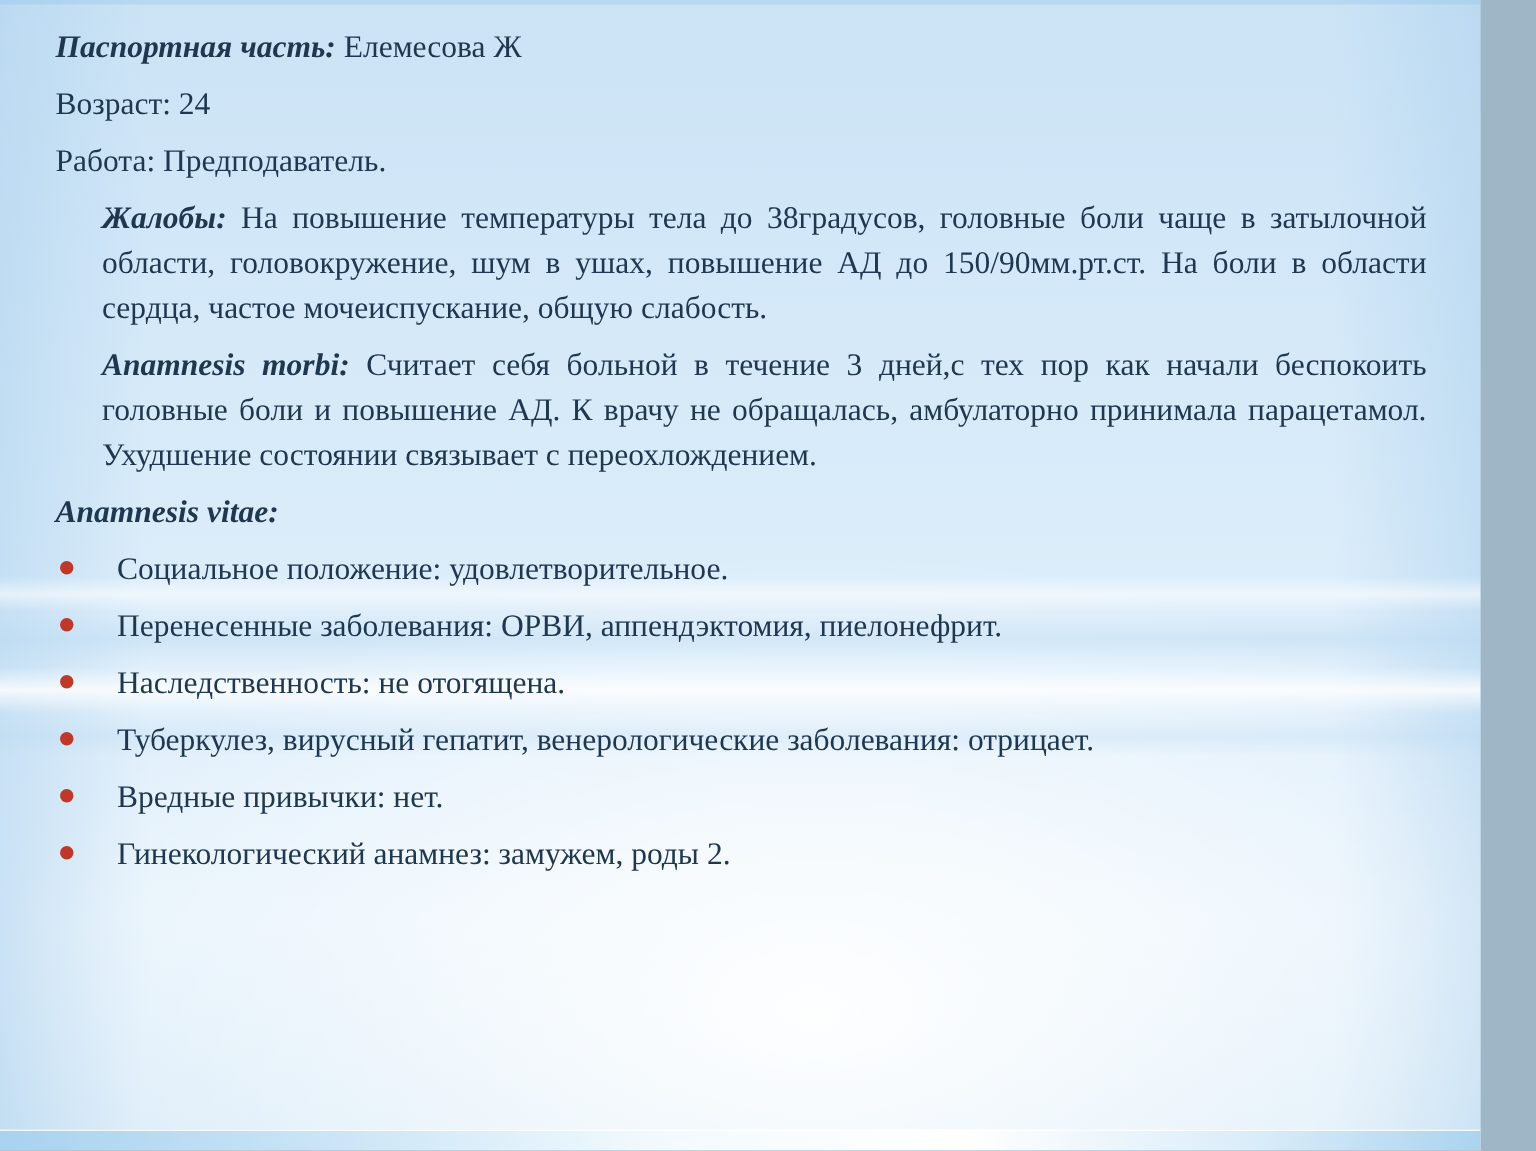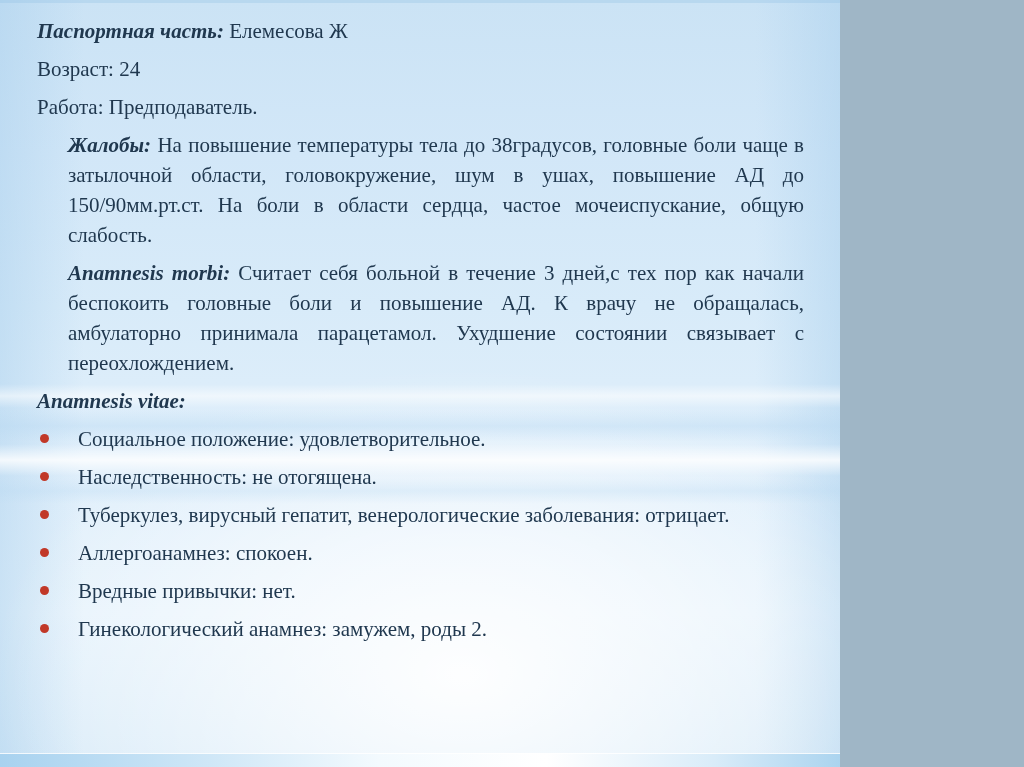--- a/index.html
+++ b/index.html
@@ -2,21 +2,21 @@
 <html><head>
 <meta charset="utf-8">
 <style>
   html, body {
     margin: 0;
     padding: 0;
     background: #9fb6c6;
   }
   .slide {
     position: relative;
-    width: 840px;
+    width: 987px;
     height: 767px;
     overflow: hidden;
     font-family: "Liberation Serif", "DejaVu Serif", serif;
     color: #20384f;
     background:
       radial-gradient(ellipse 56% 40% at 55% 88%, rgba(255,255,255,0.95) 0%, rgba(255,255,255,0.55) 45%, rgba(255,255,255,0) 100%),
       linear-gradient(90deg, rgba(167,206,236,0.45) 0%, rgba(167,206,236,0) 10%, rgba(167,206,236,0) 90%, rgba(167,206,236,0.45) 100%),
       linear-gradient(180deg, #cbe3f5 0%, #d2e7f8 20%, #d8ebf9 40%, #e0effb 60%, #e7f3fc 80%, #d9ebf8 100%);
   }
   .bg-layer {
@@ -111,29 +111,29 @@
       <span class="lead">Anamnesis vitae:</span>
     </p>
 
     <ul class="fact-list">
       <li>
         <span class="bullet-dot"></span>
         <span>Социальное положение: удовлетворительное.</span>
       </li>
       <li>
         <span class="bullet-dot"></span>
+        <span>Перенесенные заболевания: ОРВИ, аппендэктомия, пиелонефрит.</span>
+      </li>
+      <li>
+        <span class="bullet-dot"></span>
         <span>Наследственность: не отогящена.</span>
       </li>
       <li>
         <span class="bullet-dot"></span>
         <span>Туберкулез, вирусный гепатит, венерологические заболевания: отрицает.</span>
-      </li>
-      <li>
-        <span class="bullet-dot"></span>
-        <span>Аллергоанамнез: спокоен.</span>
       </li>
       <li>
         <span class="bullet-dot"></span>
         <span>Вредные привычки: нет.</span>
       </li>
       <li>
         <span class="bullet-dot"></span>
         <span>Гинекологический анамнез: замужем, роды 2.</span>
       </li>
     </ul>

